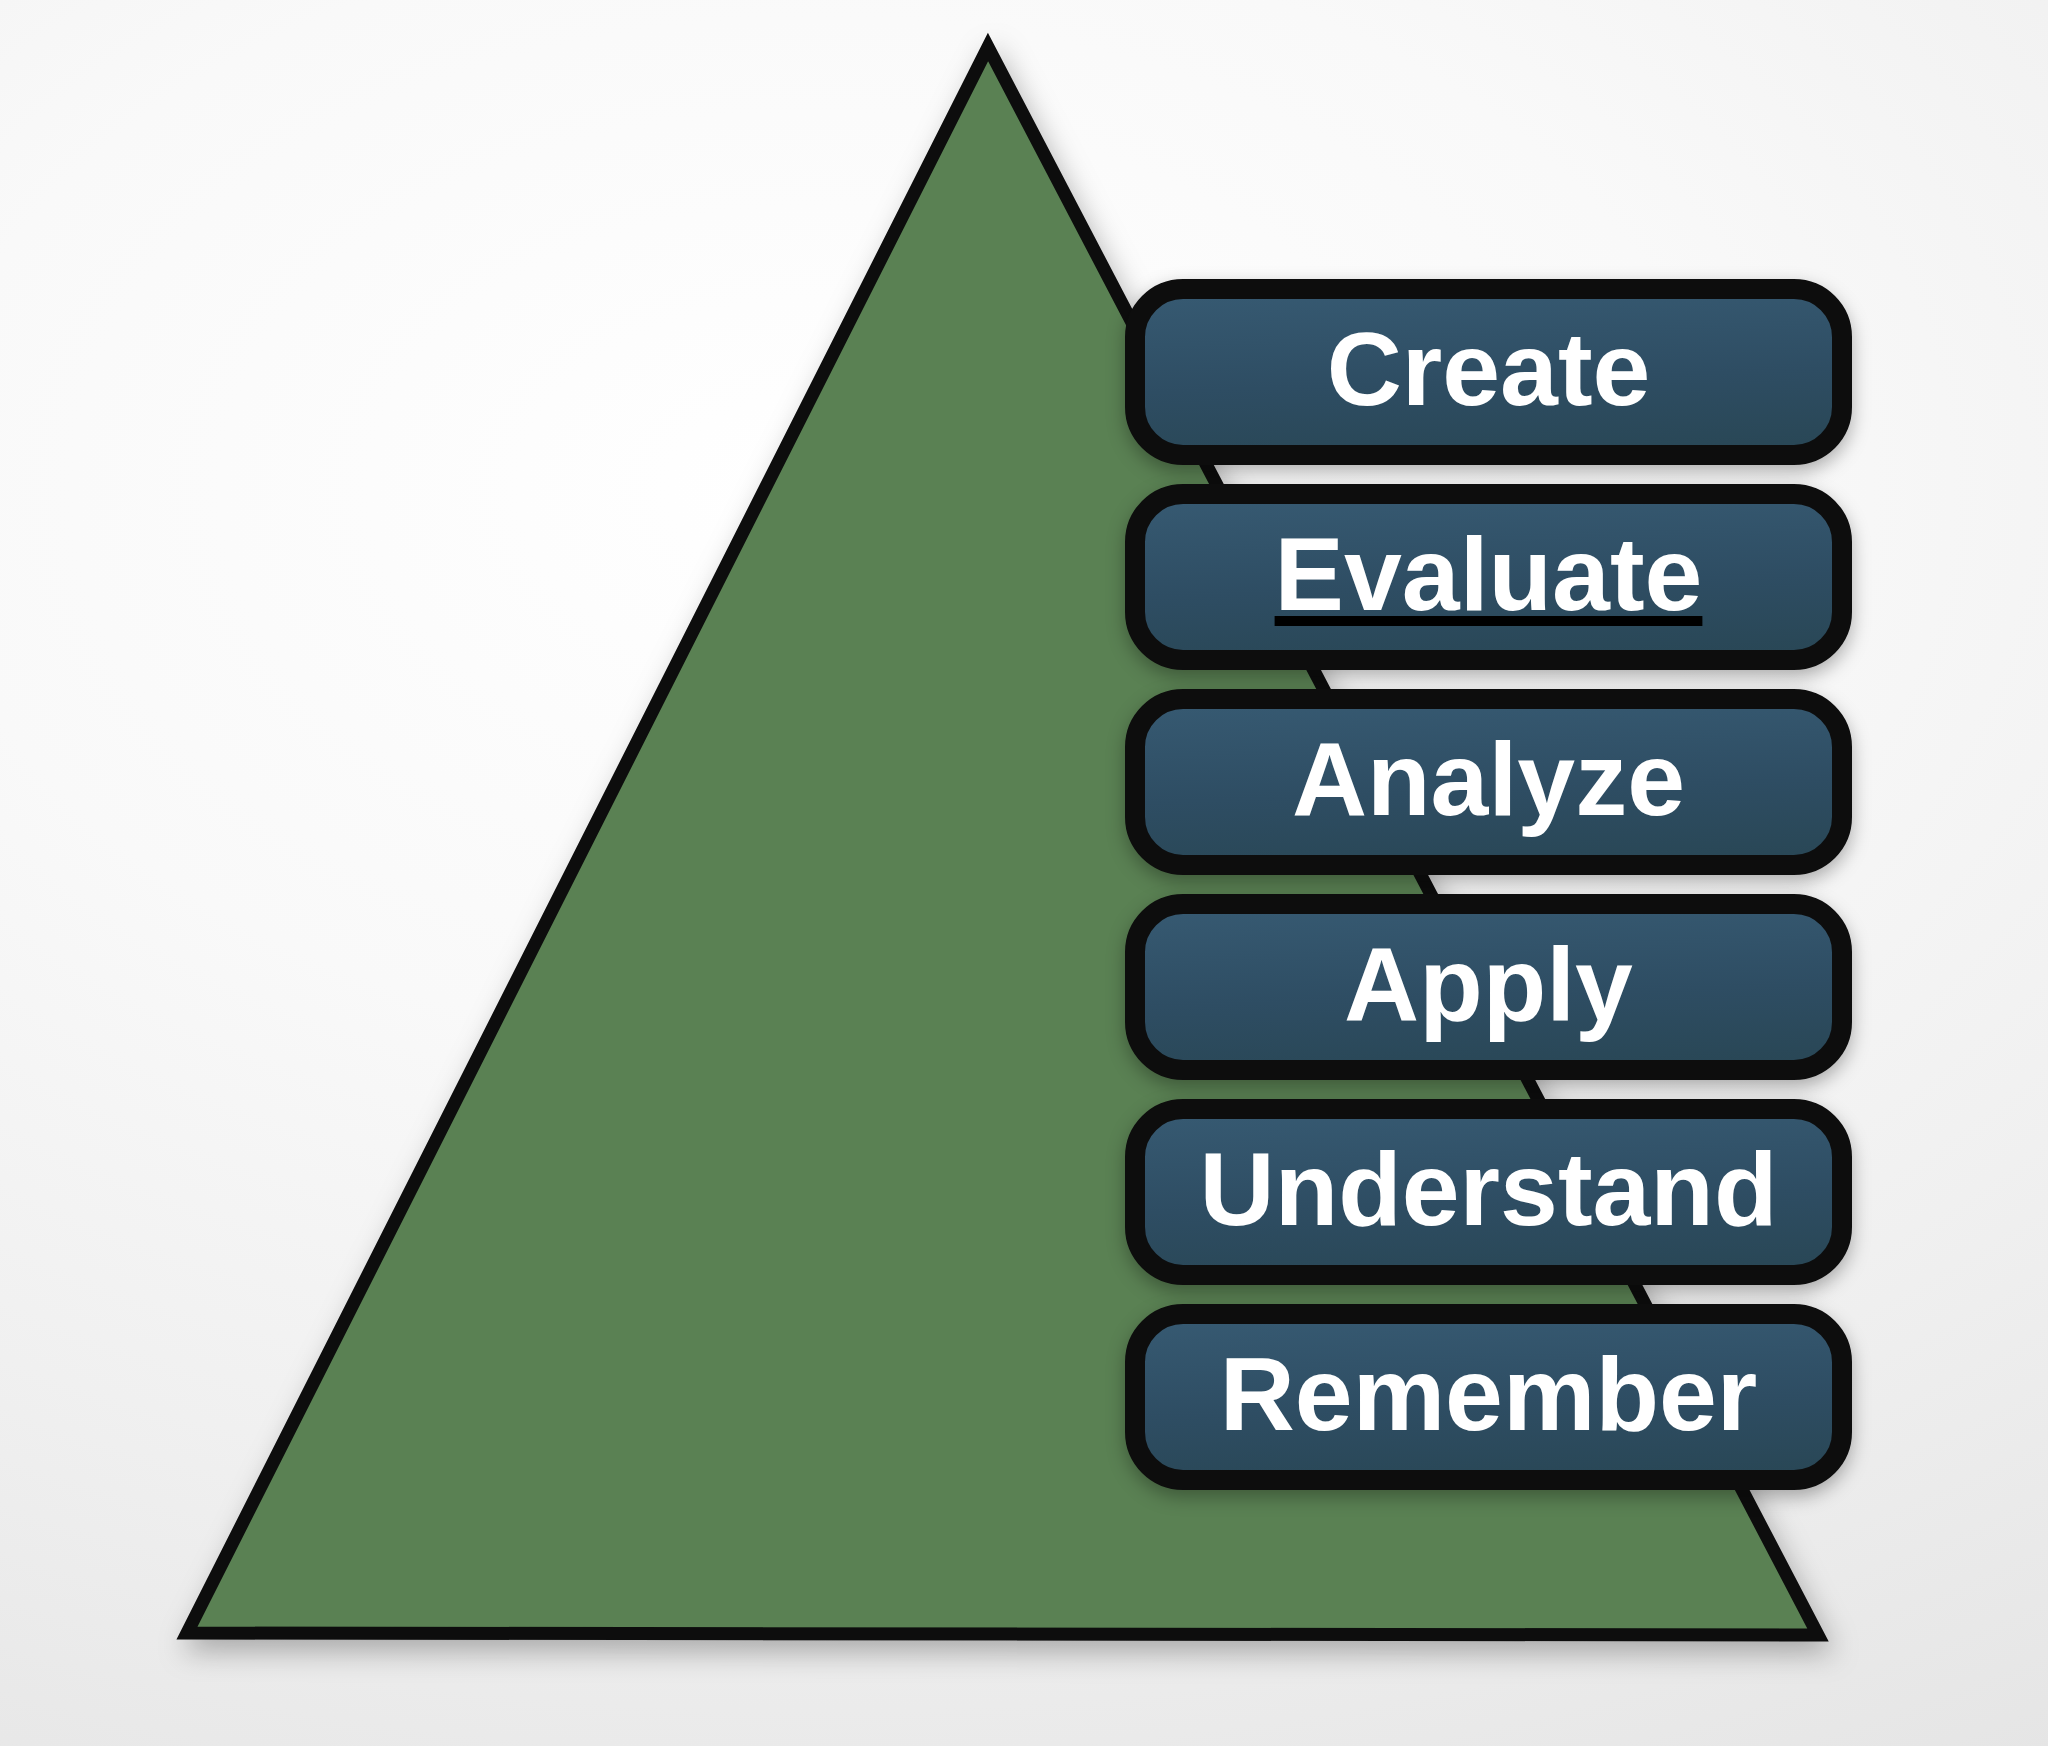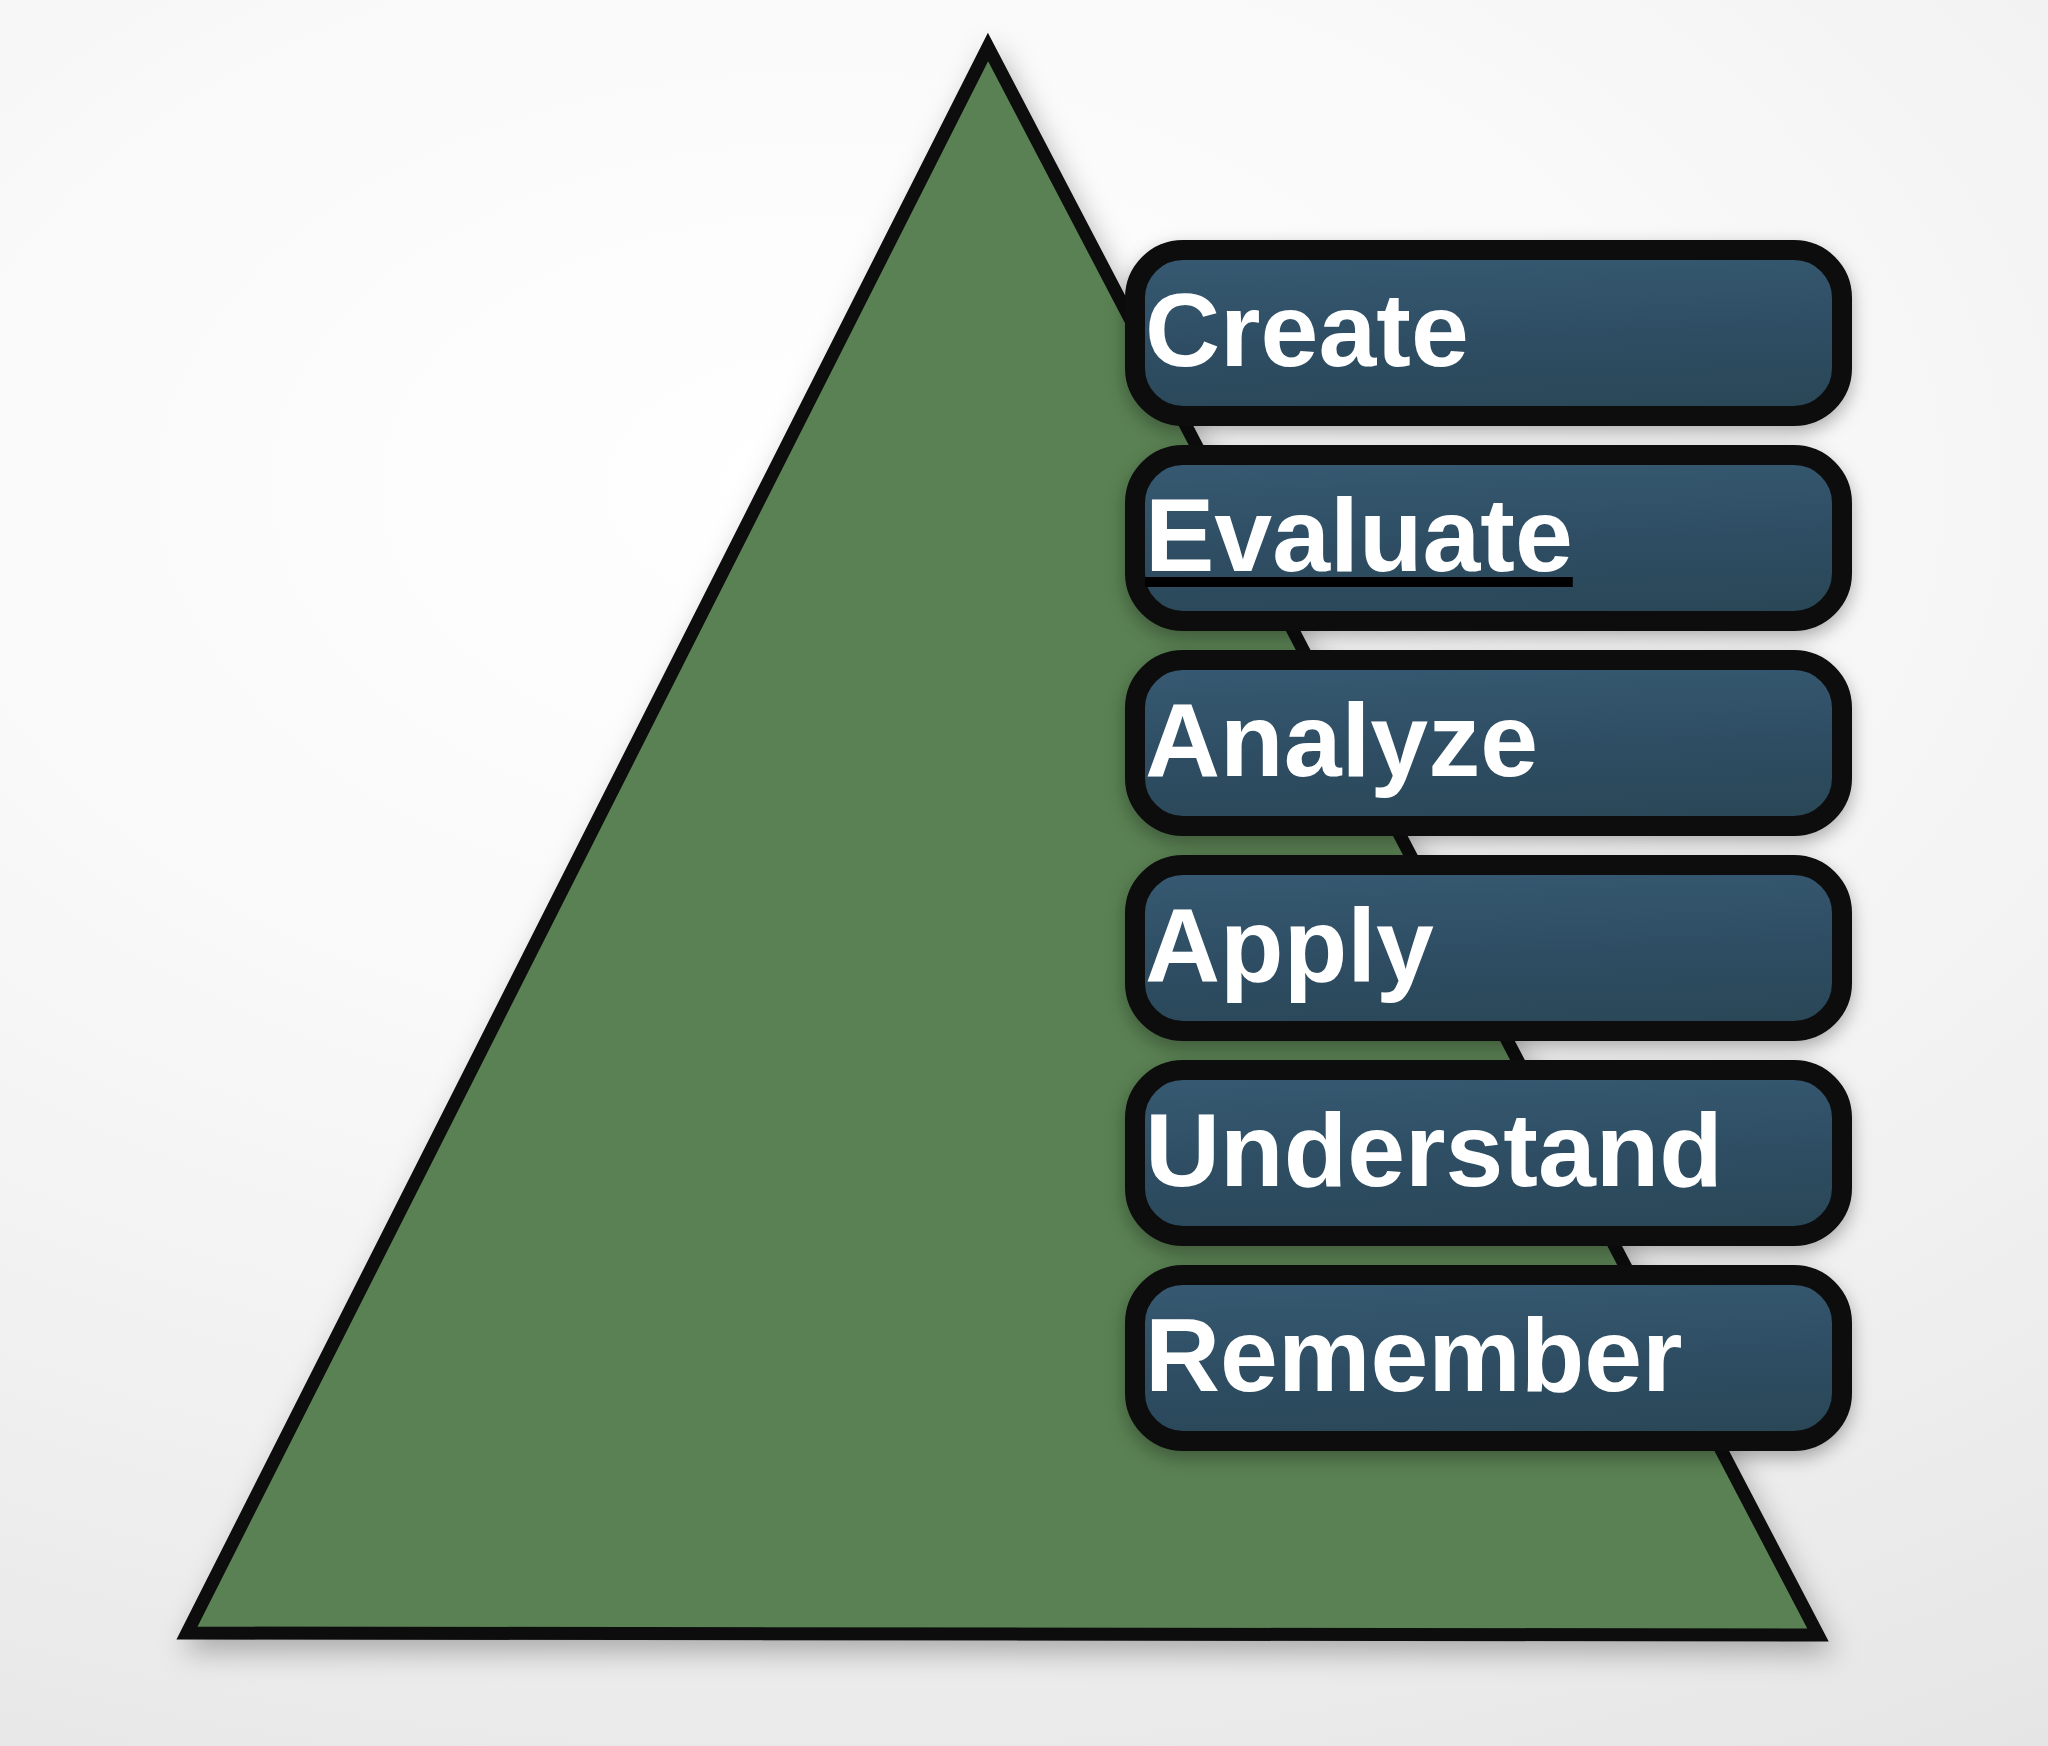--- a/index.html
+++ b/index.html
@@ -48,22 +48,23 @@
     height: 186px;
     box-sizing: border-box;
     border: 20px solid var(--outline, #0d0d0d);
     border-radius: 58px;
     background: linear-gradient(178deg,
       #365971 0%,
       var(--pill-fill, #2e4d63) 55%,
       #294756 100%);
     display: flex;
     align-items: center;
-    justify-content: flex-start;
+    justify-content: center;
     filter: drop-shadow(0 7px 9px rgba(0,0,0,0.30));
+    margin-top: 39px;
   }
 
   .pill-label {
     color: var(--pill-text, #ffffff);
     font-size: 104px;
     font-weight: bold;
     line-height: 1;
     letter-spacing: 0px;
     white-space: nowrap;
     padding-bottom: 6px;

